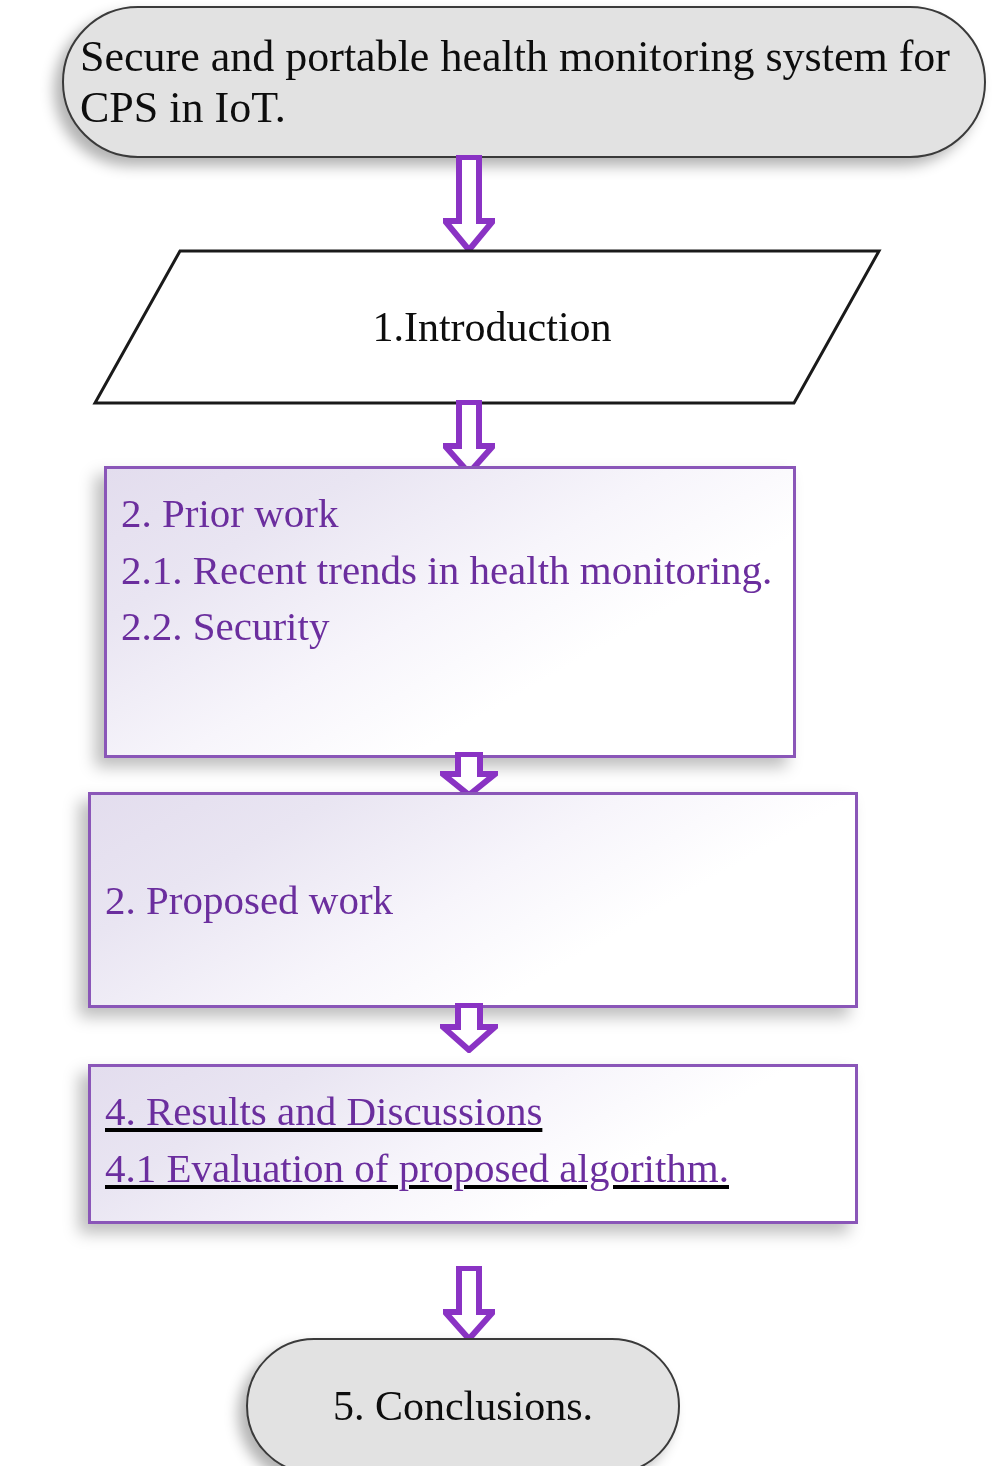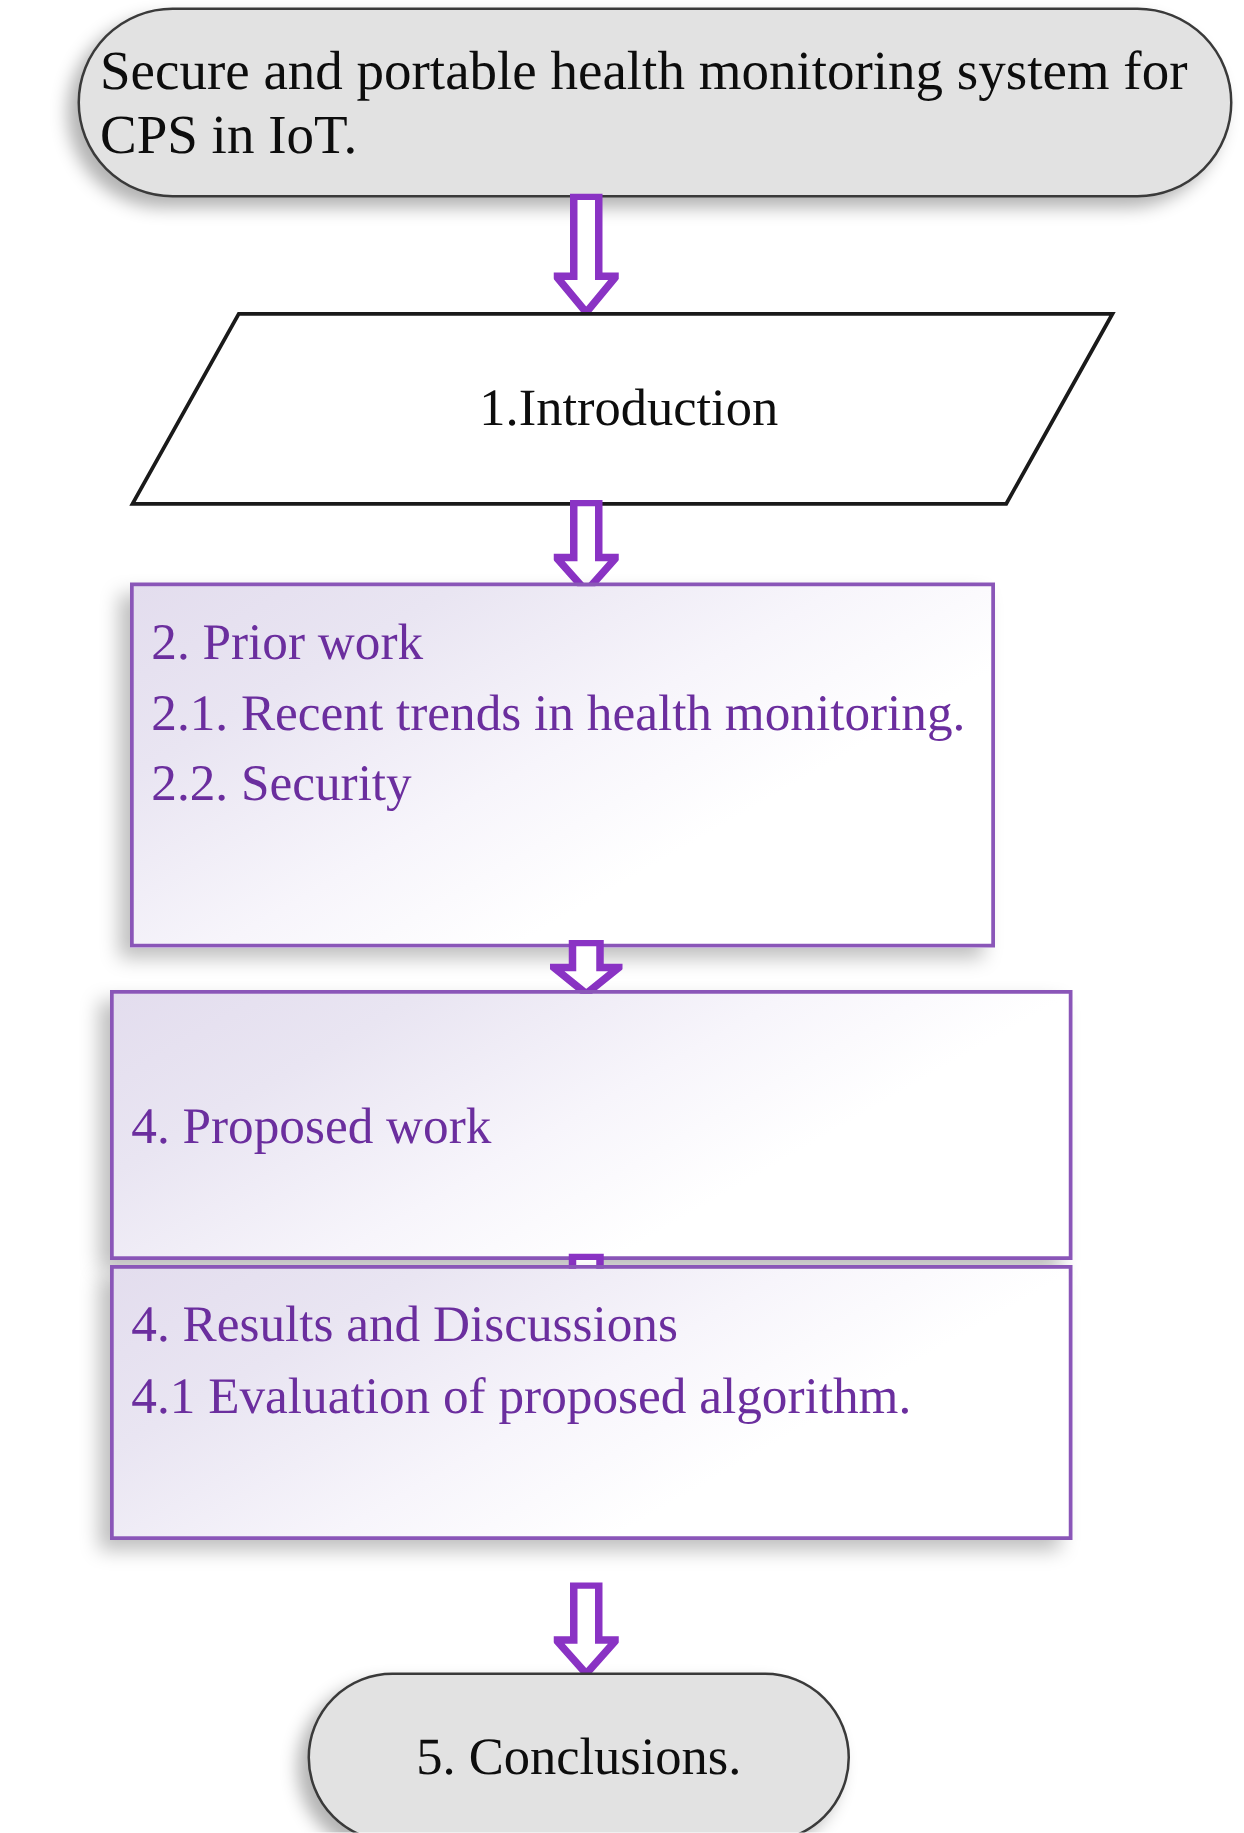--- a/index.html
+++ b/index.html
@@ -57,21 +57,21 @@
     width: 434px; height: 136px;
     justify-content: center;
   }
   #conclusion-node .txt {
     font-size: 42px;
     text-align: center;
   }
 
   
   #intro-node {
-    left: 103px; top: 248px;
+    left: 92px; top: 248px;
     width: 790px; height: 158px;
   }
   #intro-node svg { display: block; width: 790px; height: 158px; }
   #intro-node .para-label {
     position: absolute;
     left: 0; top: 0;
     width: 790px; height: 158px;
     display: flex;
     align-items: center;
     justify-content: center;
@@ -91,21 +91,21 @@
   .pbox .txt {
     color: #6B2E9E;
     font-size: 41px;
     line-height: 1.38;
     white-space: pre-line;
   }
 
   #prior-node   { left: 104px; top: 466px;  width: 692px; height: 292px; }
   #proposed-node{ left: 88px; top: 792px;  width: 770px; height: 216px;
                   display: flex; align-items: center; padding-top: 0; }
-  #results-node { left: 88px; top: 1012px; width: 770px; height: 220px; }
+  #results-node { left: 88px; top: 1064px; width: 770px; height: 160px; text-decoration: underline; }
 
   
   .arrow { position: absolute; }
   .arrow svg { display: block; }
 
   #arrow-1 { left: 443px; top: 155px;  }
   #arrow-2 { left: 443px; top: 400px;  }
   #arrow-3 { left: 440px; top: 752px;  }
   #arrow-4 { left: 440px; top: 1003px; }
   #arrow-5 { left: 443px; top: 1266px; }
@@ -144,21 +144,21 @@
 2.2. Security</div>
   </div>
 
   <div class="arrow" id="arrow-3">
     <svg viewBox="0 0 58 46" width="58" height="46">
       <path d="M18 2 H40 V22 H55 L29 43 L3 22 H18 Z" fill="#ffffff" stroke="#8A33C4" stroke-width="6" stroke-linejoin="miter"></path>
     </svg>
   </div>
 
   <div class="node pbox" id="proposed-node">
-    <div class="txt">4. Proposed work</div>
+    <div class="txt">2. Proposed work</div>
   </div>
 
   <div class="arrow" id="arrow-4">
     <svg viewBox="0 0 58 50" width="58" height="50">
       <path d="M18 2 H40 V24 H55 L29 47 L3 24 H18 Z" fill="#ffffff" stroke="#8A33C4" stroke-width="6" stroke-linejoin="miter"></path>
     </svg>
   </div>
 
   <div class="node pbox" id="results-node">
     <div class="txt">4. Results and Discussions

